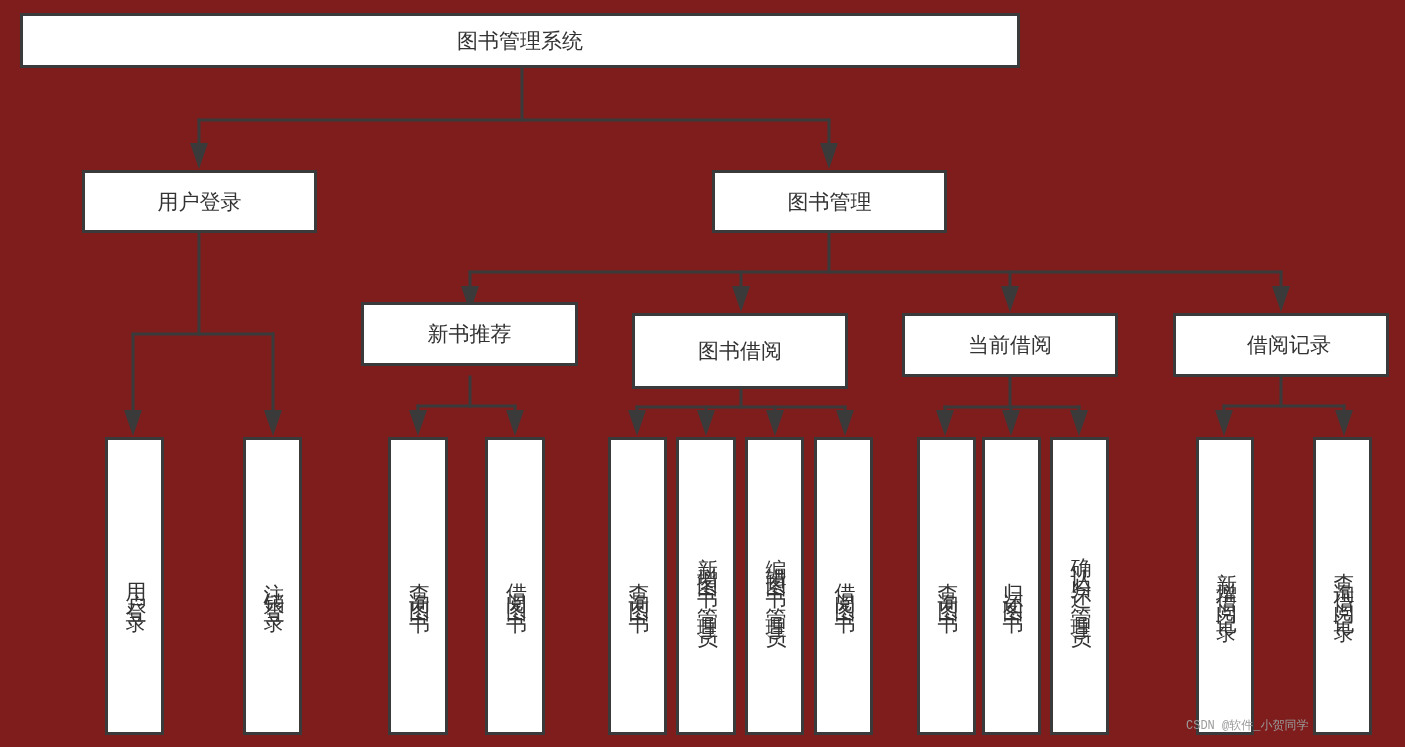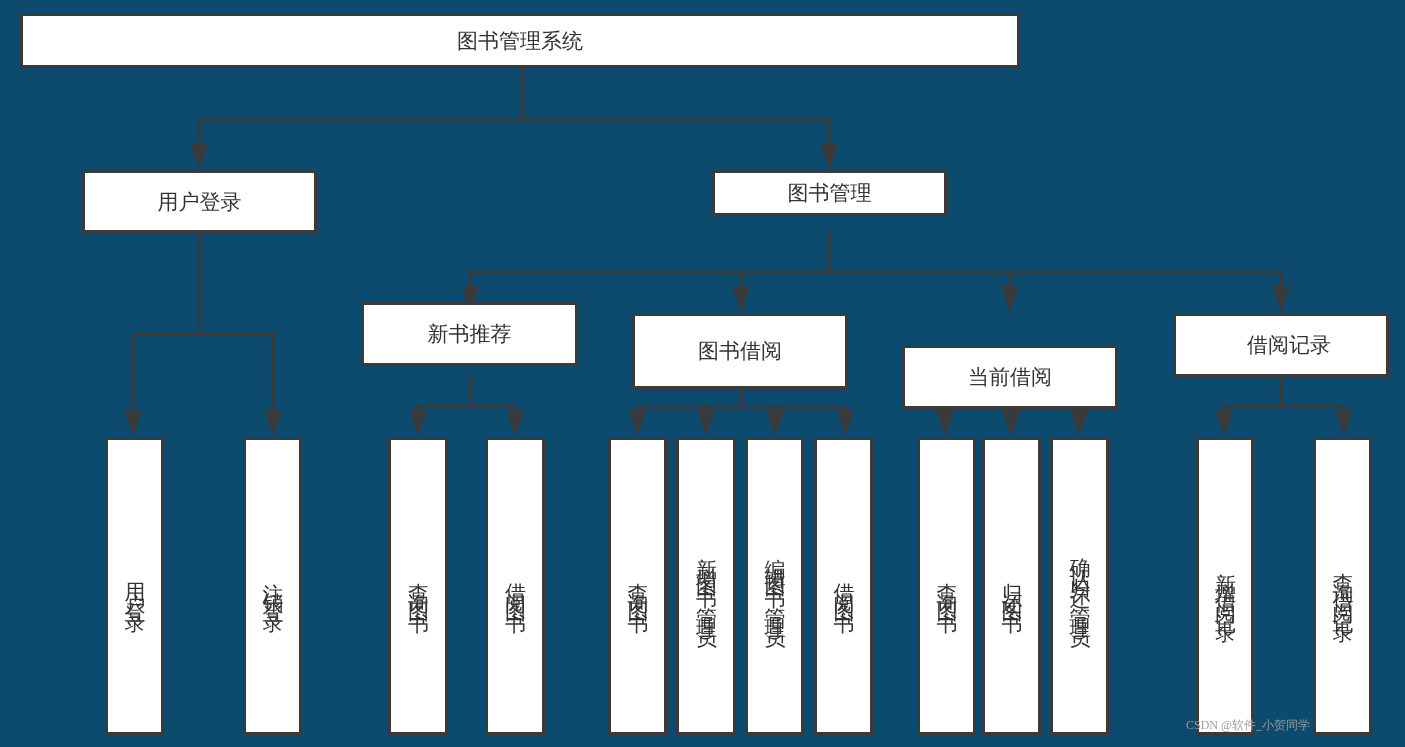--- a/index.html
+++ b/index.html
@@ -1,21 +1,21 @@
 <!DOCTYPE html>
 <html><head>
 <meta charset="utf-8">
 <style>
   html, body { margin: 0; padding: 0; background: #ffffff; }
   .canvas {
     position: relative;
     width: 1405px;
     height: 747px;
-    background: #0c4a6e;
-    font-family: Liberation Serif, serif;
+    background: #7f1d1d;
+    font-family: Liberation Mono, monospace;
     overflow: hidden;
   }
   svg.connectors {
     position: absolute;
     left: 0; top: 0;
     width: 1405px; height: 747px;
   }
   .node {
     position: absolute;
     box-sizing: border-box;
@@ -127,31 +127,31 @@
     </g>
   </svg>
 
   <div class="node" style="left:20px; top:13px; width:1000px; height:55px;">
     <span>图书管理系统</span>
   </div>
 
   <div class="node" style="left:82px; top:170px; width:235px; height:63px;">
     <span>用户登录</span>
   </div>
-  <div class="node" style="left:712px; top:170px; width:235px; height:46px;">
+  <div class="node" style="left:712px; top:170px; width:235px; height:63px;">
     <span>图书管理</span>
   </div>
 
   <div class="node" style="left:361px; top:302px; width:217px; height:64px;">
     <span>新书推荐</span>
   </div>
   <div class="node" style="left:632px; top:313px; width:216px; height:76px;">
     <span>图书借阅</span>
   </div>
-  <div class="node" style="left:902px; top:313px; width:216px; height:64px;margin-top:32px;">
+  <div class="node" style="left:902px; top:313px; width:216px; height:64px;">
     <span>当前借阅</span>
   </div>
   <div class="node" style="left:1173px; top:313px; width:216px; height:64px;padding-left:16px;">
     <span>借阅记录</span>
   </div>
 
   <div class="leaf" style="left:105px; top:437px; width:59px; height:298px;">
     <span class="vtext">用户登录</span>
   </div>
   <div class="leaf" style="left:243px; top:437px; width:59px; height:298px;">

